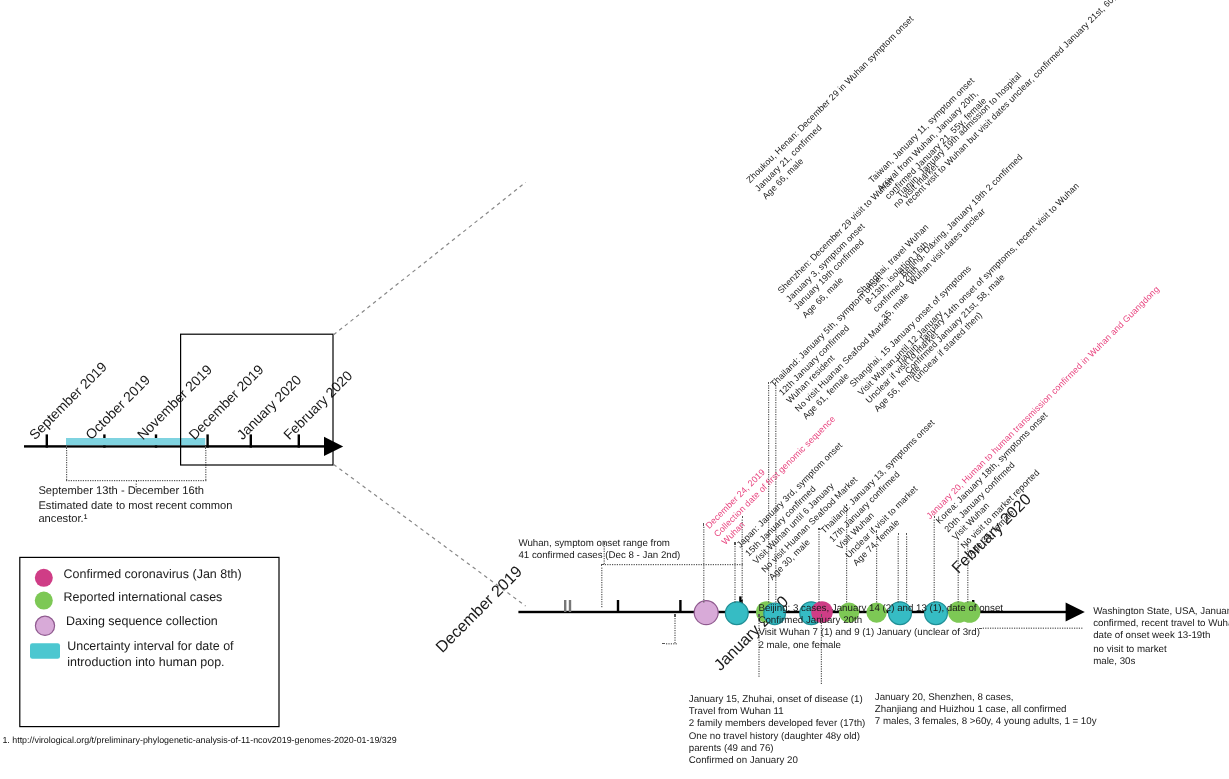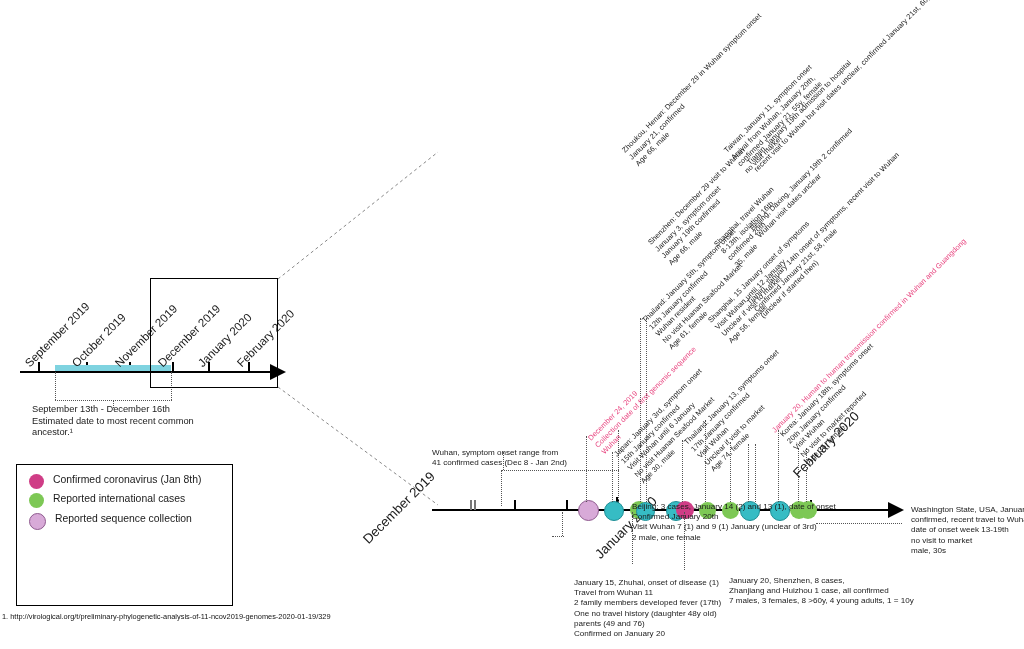--- a/index.html
+++ b/index.html
@@ -304,19 +304,23 @@
     <div class="legend-row">
       <div class="legend-swatch dot-confirmed"></div>
       <div class="legend-text">Confirmed coronavirus (Jan 8th)</div>
     </div>
     <div class="legend-row">
       <div class="legend-swatch dot-intl"></div>
       <div class="legend-text">Reported international cases</div>
     </div>
     <div class="legend-row">
       <div class="legend-swatch dot-genomic"></div>
-      <div class="legend-text">Reported sequence collection</div>
+      <div class="legend-text">Daxing sequence collection</div>
+    </div>
+    <div class="legend-row">
+      <div class="legend-swatch bar"></div>
+      <div class="legend-text" style="white-space:normal;width:160px;">Uncertainty interval for date of introduction into human pop.</div>
     </div>
   </div>
 
   <div class="footnote">1. http://virological.org/t/preliminary-phylogenetic-analysis-of-11-ncov2019-genomes-2020-01-19/329</div>
 
 </div>
 
 </body></html>

